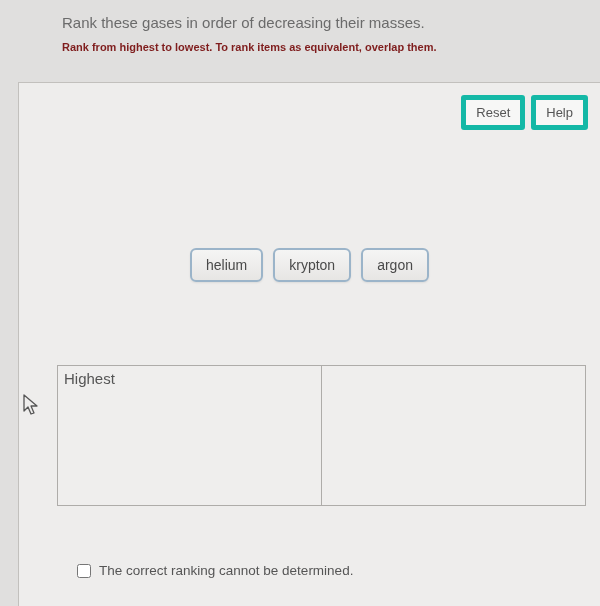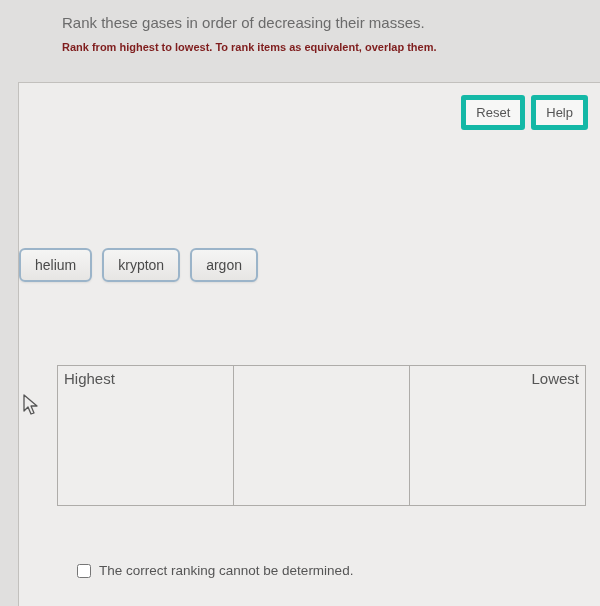--- a/index.html
+++ b/index.html
@@ -56,21 +56,21 @@
       font-size: 13px;
       color: #555;
       cursor: pointer;
     }
     .item-row {
       position: absolute;
       top: 165px;
       left: 0;
       right: 0;
       display: flex;
-      justify-content: flex-start;
+      justify-content: center;
       gap: 10px;
     }
     .item-chip {
       background: linear-gradient(#f5f5f4, #e7e6e4);
       border: 2px solid #9bb4c9;
       border-radius: 6px;
       padding: 7px 14px;
       font-size: 14px;
       color: #4a4a4a;
       cursor: move;
@@ -151,23 +151,20 @@
     <div class="item-chip">helium</div>
     <div class="item-chip">krypton</div>
     <div class="item-chip">argon</div>
   </div>
 
   <div class="drop-zone">
     <div class="drop-col">
       <span class="zone-label-left">Highest</span>
     </div>
     <div class="drop-col"></div>
-    <div class="drop-col">
-      <span class="zone-label-right">Lowest</span>
-    </div>
   </div>
 
   <div class="checkbox-row">
     <input type="checkbox" style="">
     <span>The correct ranking cannot be determined.</span>
   </div>
 
   <svg class="cursor-icon" viewBox="0 0 20 24">
     <path d="M3 2 L3 18 L7 14 L10 21 L13 20 L10 13 L16 13 Z" fill="#efeeed" stroke="#555" stroke-width="1.3" stroke-linejoin="round"></path>
   </svg>

